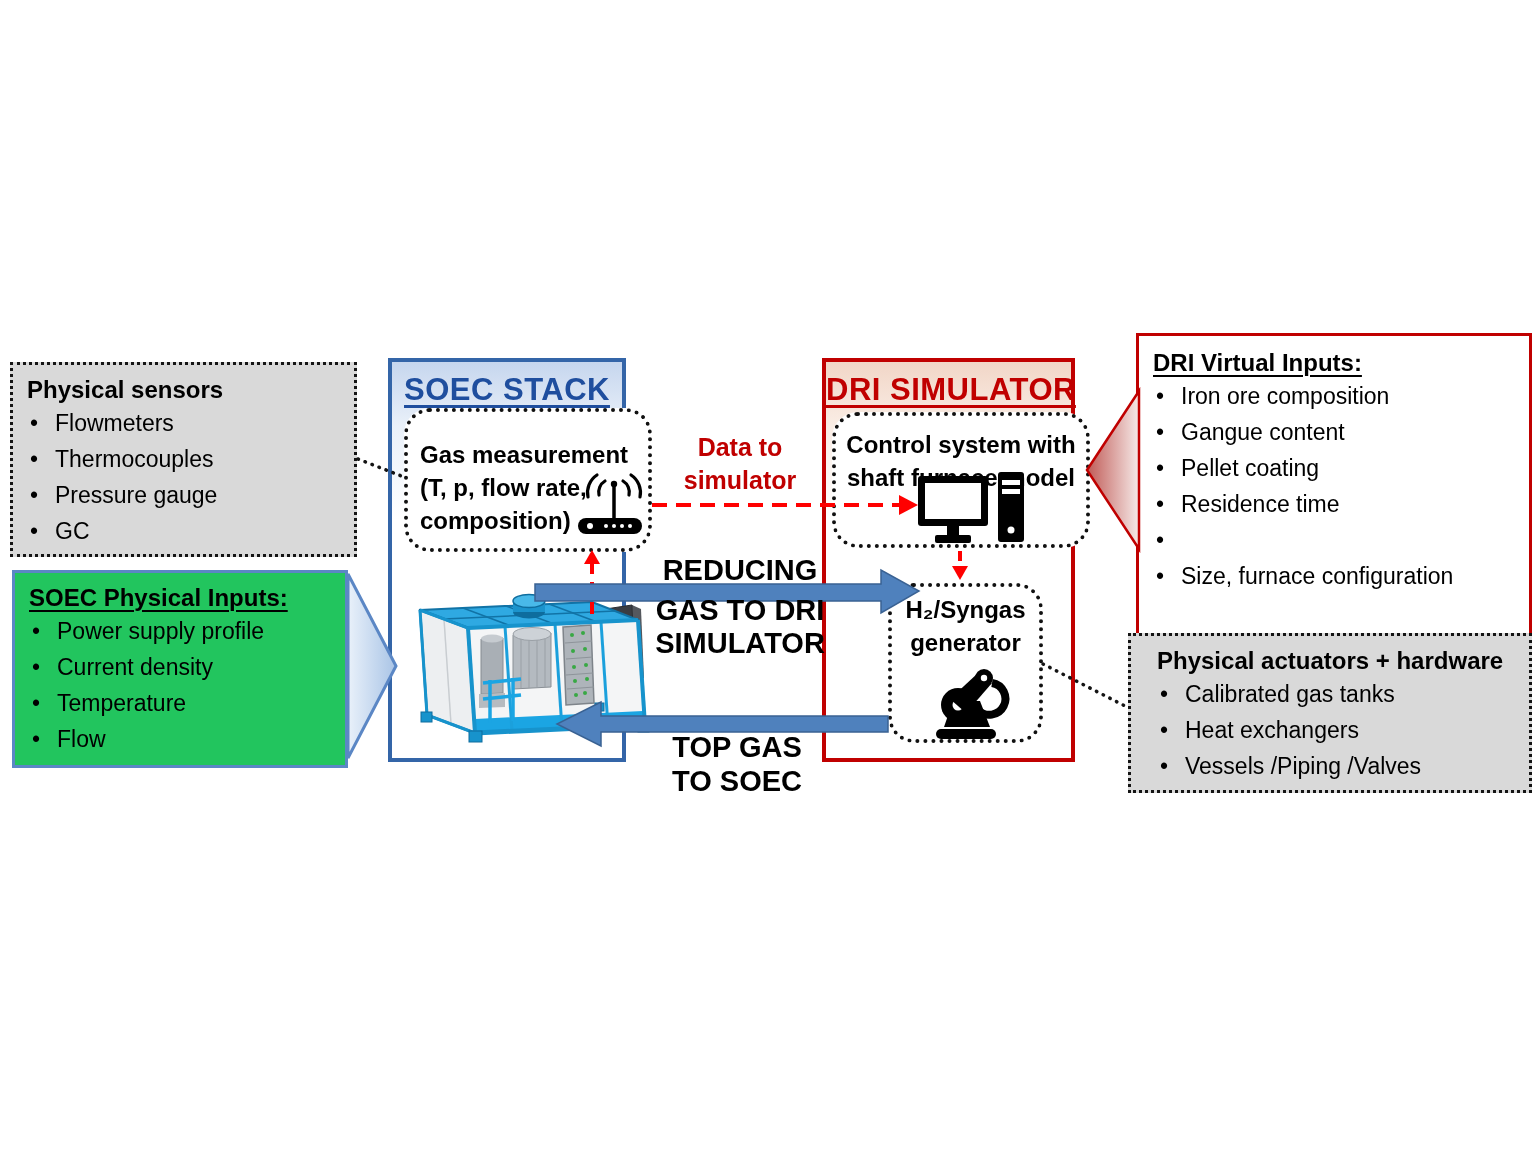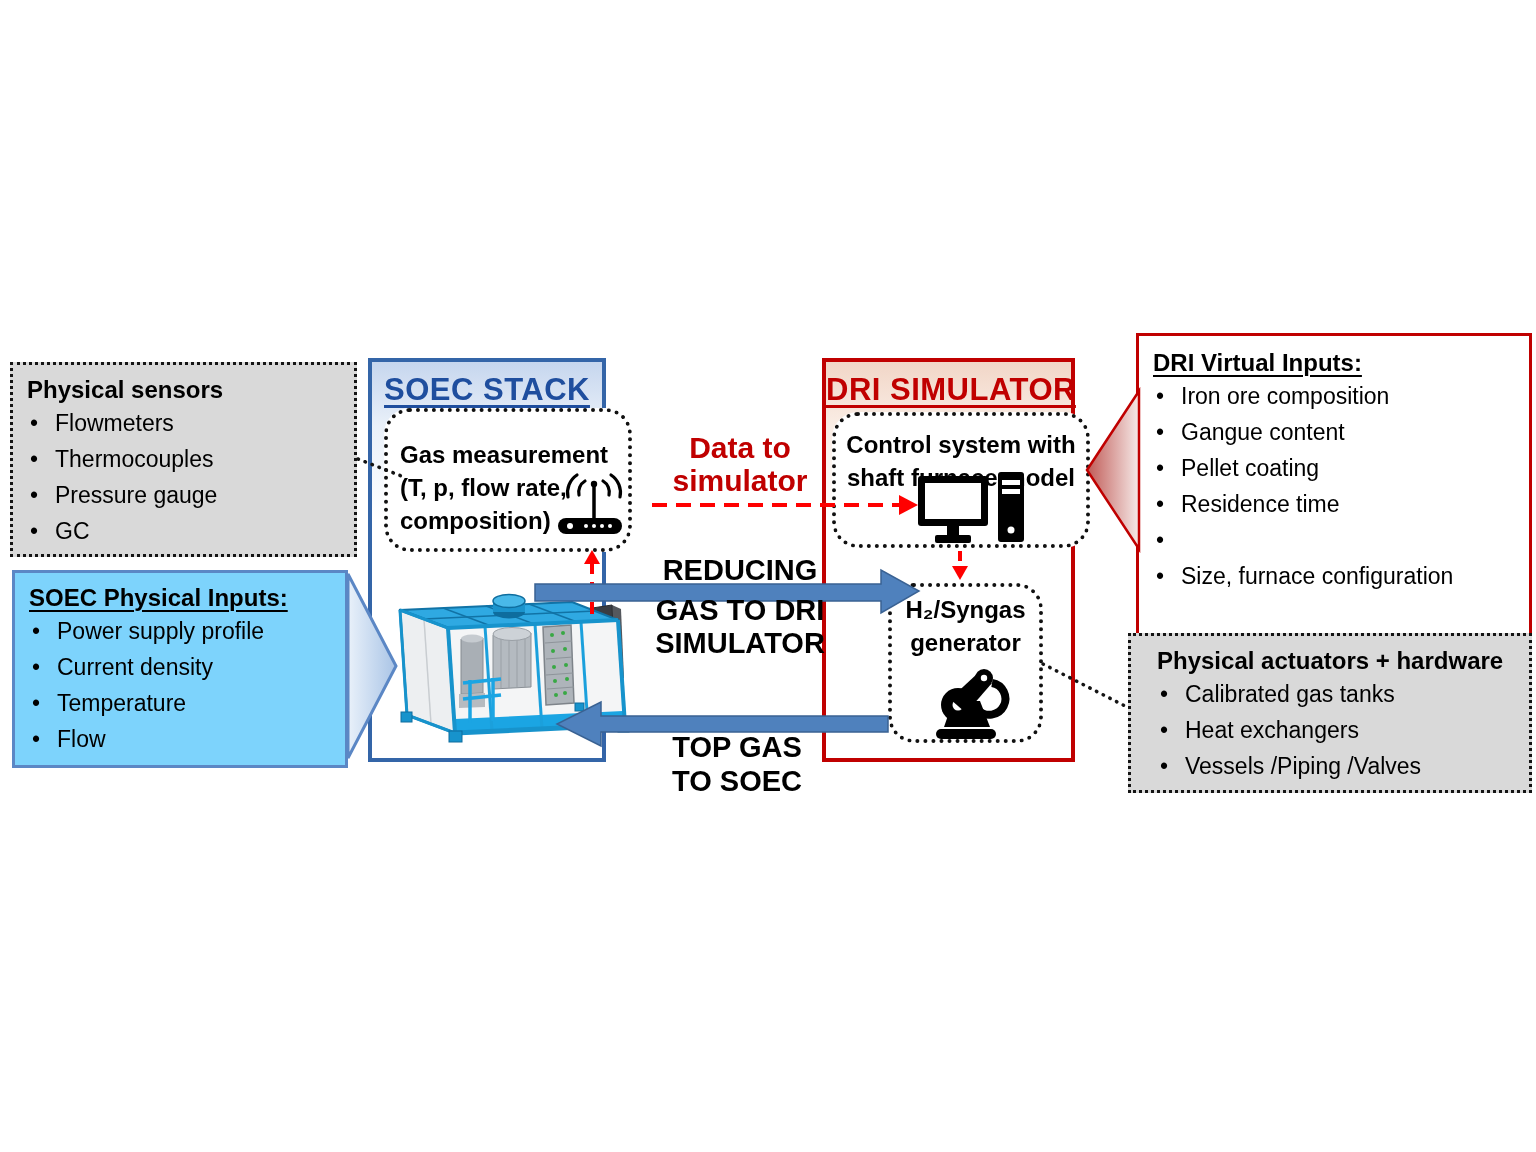--- a/index.html
+++ b/index.html
@@ -5,21 +5,21 @@
   html,body { margin:0; padding:0; background:#fff; }
   .canvas {
     position:relative; width:1536px; height:1152px; background:#ffffff;
     font-family:"Liberation Sans","DejaVu Sans",sans-serif; color:#000; overflow:hidden;
   }
   .abs { position:absolute; box-sizing:border-box; }
 
   
   .listbox { padding:0; }
   .gray-box { background:#D9D9D9; border:3px dotted #141414; }
-  .white-blue-box { background:#7dd3fc; border:3px solid #5B87C5; }
+  .white-blue-box { background:#22c55e; border:3px solid #5B87C5; }
   .white-red-box { background:#ffffff; border:3px solid #C00000; }
   .lb-title { font-weight:bold; font-size:24px; padding:10px 0 0 14px; line-height:30px; white-space:nowrap; }
   .lb-title.u { text-decoration:underline; text-decoration-thickness:2px; text-underline-offset:4px; }
   .lb-row { display:flex; font-size:23px; line-height:36px; white-space:nowrap; }
   .lb-row .bullet { width:42px; text-align:center; flex:0 0 42px; }
 
   
   .soec-box {
     border:4px solid #3465A8;
     background:linear-gradient(180deg,#C6D6EE 0%,#E9F0F9 16%,#ffffff 40%);
@@ -33,21 +33,21 @@
     text-decoration:underline; text-decoration-thickness:3px; text-underline-offset:5px; white-space:nowrap; }
   .soec-title { color:#1F4E9E; }
   .dri-title { color:#C00000; }
 
   .dotted-box { background:#ffffff; border:4px dotted #111111; border-radius:26px; }
   .db-text { font-weight:bold; font-size:24px; line-height:33px; white-space:nowrap; }
   .db-center { text-align:center; }
 
   
   .flow-label { position:absolute; text-align:center; font-weight:bold; white-space:nowrap; }
-  .red-label { color:#C00000; font-size:30px; line-height:33px; }
+  .red-label { color:#C00000; font-size:25px; line-height:33px; }
   .black-flow { color:#000; font-size:29px; line-height:34px; }
 
   svg { display:block; }
   .overlay { position:absolute; left:0; top:0; pointer-events:none; }
 </style>
 </head>
 <body>
 
 <div class="canvas">
 
@@ -84,21 +84,21 @@
     <div class="lb-row">
         <span class="bullet">•</span>
         <span>Temperature</span>
       </div>
     <div class="lb-row">
         <span class="bullet">•</span>
         <span>Flow</span>
       </div>
   </div>
 
-  <div class="abs soec-box" style="left:368px; top:358px; width:238px; height:404px;">
+  <div class="abs soec-box" style="left:388px; top:358px; width:238px; height:404px;">
     <div class="big-title soec-title">SOEC STACK</div>
 
     <div class="abs dotted-box" style="left:12px; top:46px; width:248px; height:144px; padding:26px 0 0 12px;">
       <div class="db-text">Gas measurement</div>
       <div class="db-text">(T, p, flow rate,</div>
       <div class="db-text">composition)</div>
 
       <svg class="abs" style="left:166px; top:58px;" width="76" height="70" viewBox="0 0 76 70">
         <rect x="4" y="48" width="64" height="16" rx="8" fill="#000"></rect>
         <circle cx="16" cy="56" r="3" fill="#fff"></circle>

